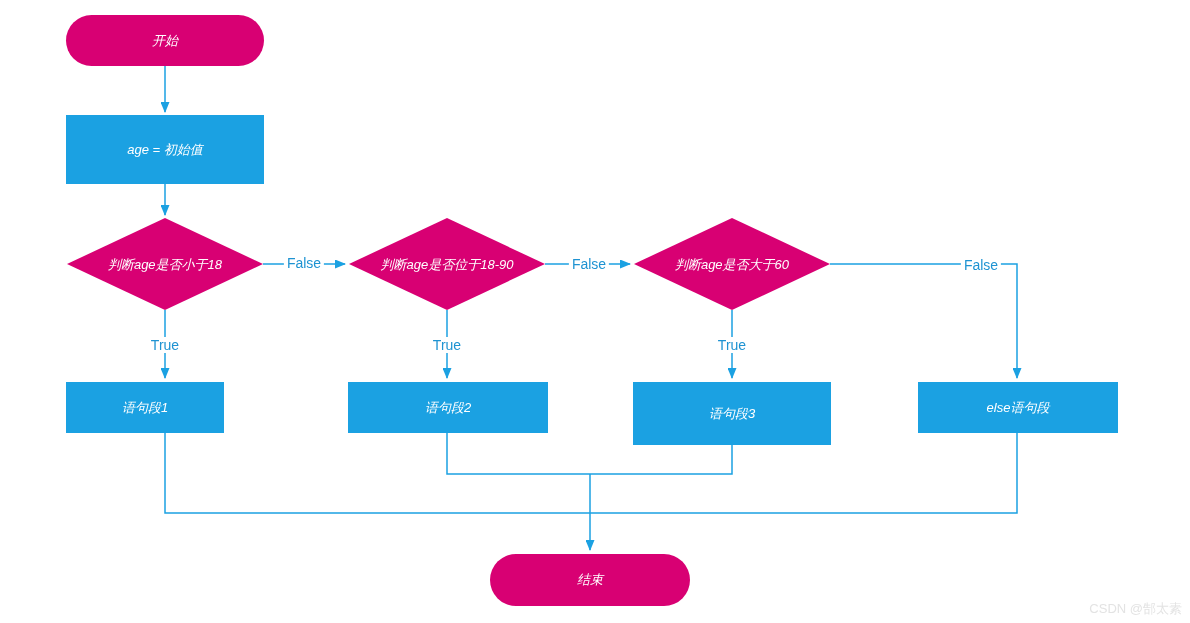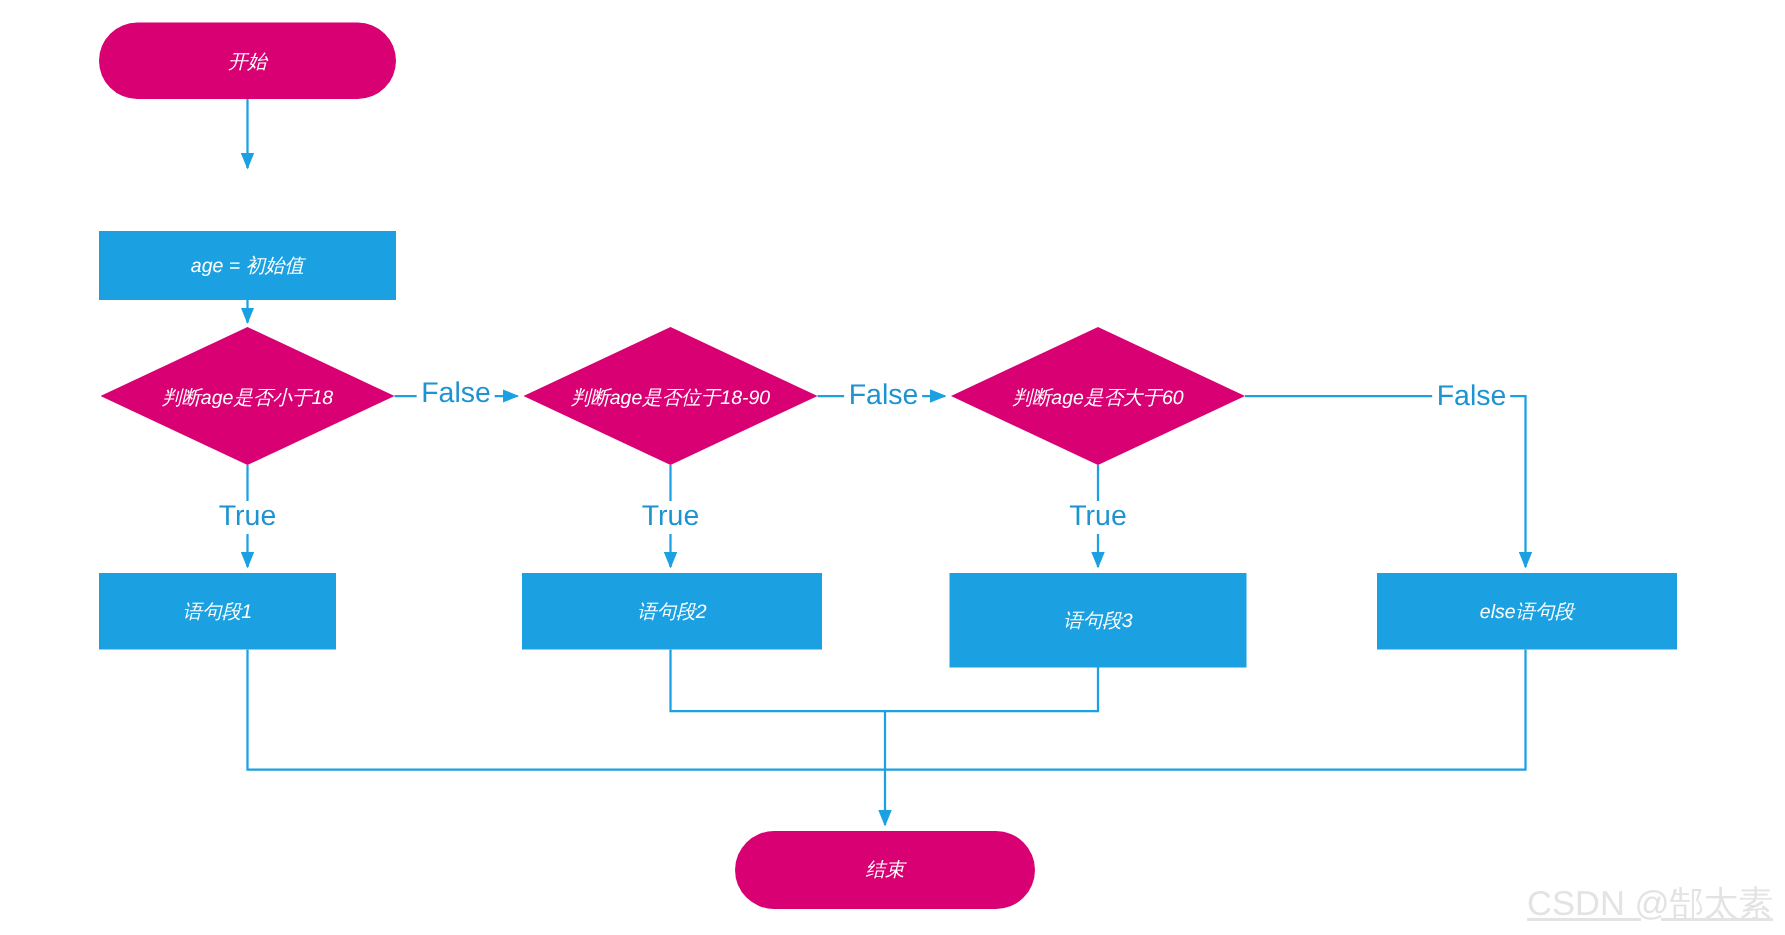--- a/index.html
+++ b/index.html
@@ -36,36 +36,35 @@
   .decision{
     background:var(--accent-pink);
     clip-path:polygon(50% 0,100% 50%,50% 100%,0 50%);
     flex-direction:row;line-height:19px;
   }
   .edge-label{
     position:absolute;
     transform:translate(-50%,-50%);
     background:#ffffff;
     color:var(--label-blue);
-    font-size:19px;
+    font-size:14px;
     padding:0 3px;
     white-space:nowrap;
   }
   .watermark{
     position:absolute;
     right:8px;bottom:5px;
     color:var(--watermark-gray);
-    font-size:23px;
+    font-size:13px;
     white-space:nowrap;
-    text-decoration:underline;
   }
 
   
   #n-start{left:66px;top:15px;width:198px;height:51px;}
-  #n-init{left:66px;top:115px;width:198px;height:46px;margin-top:39px;}
+  #n-init{left:66px;top:115px;width:198px;height:69px;}
   #n-dec1{left:67px;top:218px;width:196px;height:92px;}
   #n-dec2{left:349px;top:218px;width:196px;height:92px;}
   #n-dec3{left:634px;top:218px;width:196px;height:92px;}
   #n-br1{left:66px;top:382px;width:158px;height:51px;}
   #n-br2{left:348px;top:382px;width:200px;height:51px;}
   #n-br3{left:633px;top:382px;width:198px;height:63px;}
   #n-brelse{left:918px;top:382px;width:200px;height:51px;}
   #n-end{left:490px;top:554px;width:200px;height:52px;}
 
   

